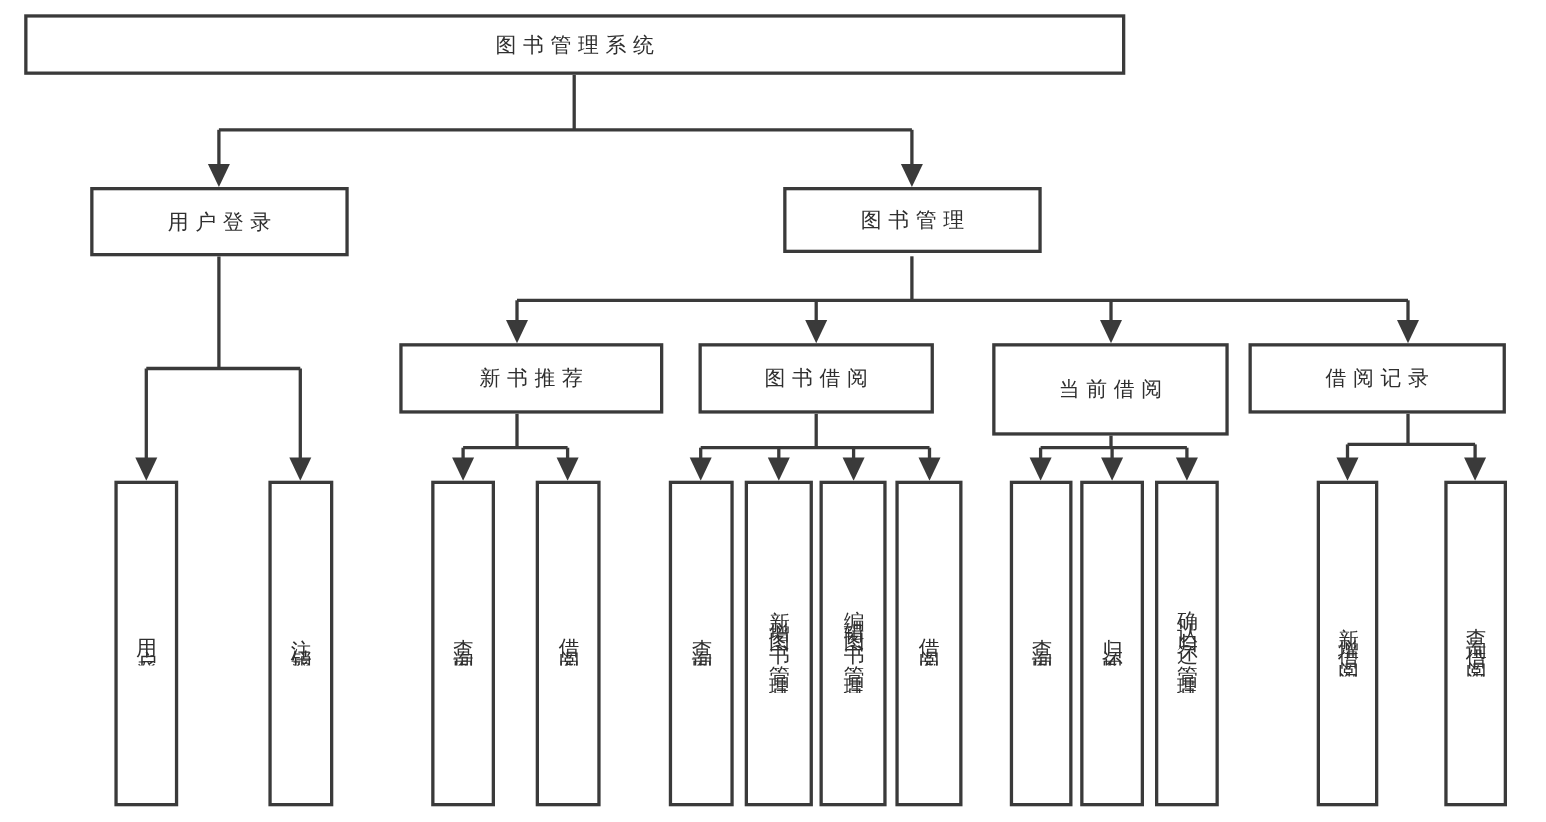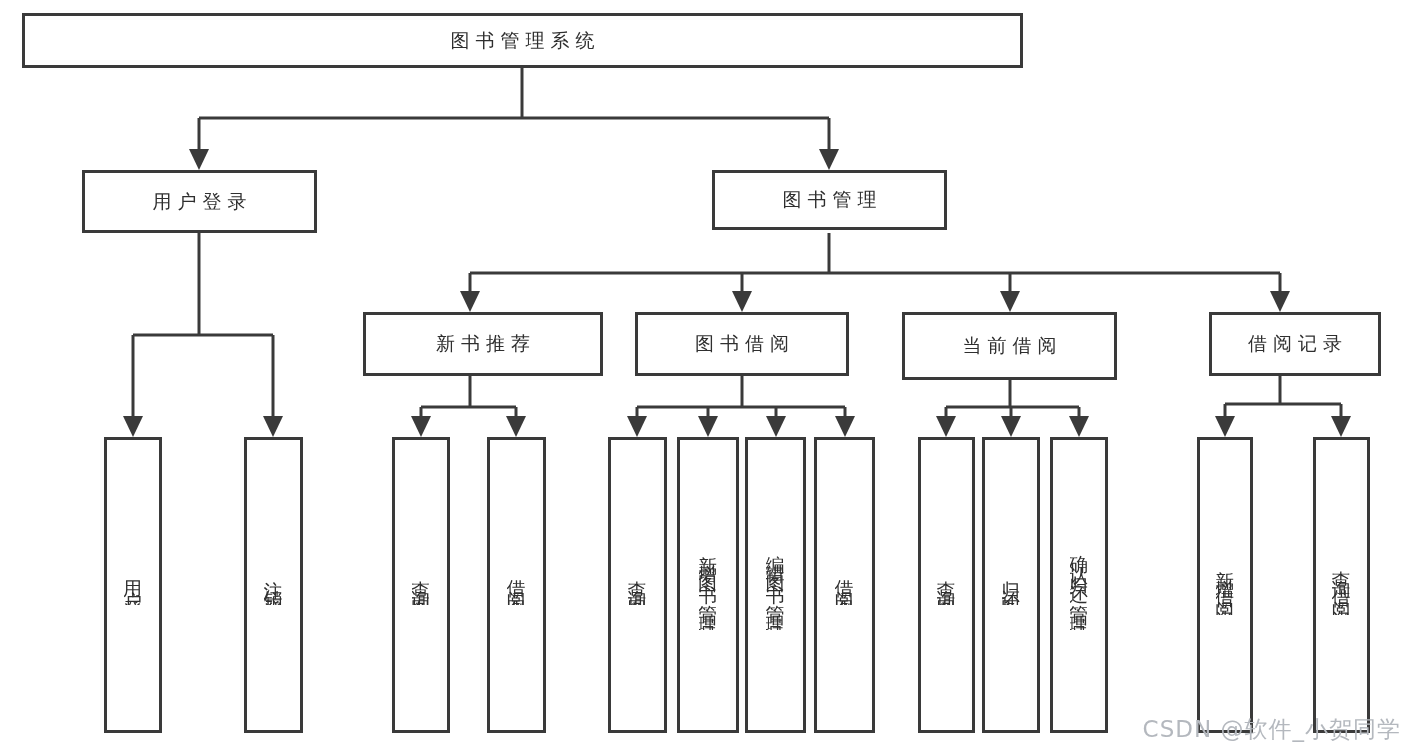--- a/index.html
+++ b/index.html
@@ -110,24 +110,24 @@
       </div>
       <div class="node v" style="left: 244px; top: 437px; width: 59px; height: 296px;">
         <span>注销登录</span>
       </div>
       <div class="node h" style="left: 363px; top: 312px; width: 240px; height: 64px;">
         <span>新书推荐</span>
       </div>
       <div class="node h" style="left: 635px; top: 312px; width: 214px; height: 64px;">
         <span>图书借阅</span>
       </div>
-      <div class="node h" style="left: 902px; top: 312px; width: 215px; height: 68px;">
+      <div class="node h" style="left: 902px; top: 312px; width: 215px; height: 84px;">
         <span>当前借阅</span>
       </div>
-      <div class="node h" style="left: 1209px; top: 312px; width: 172px; height: 64px;">
+      <div class="node h" style="left: 1135px; top: 312px; width: 234px; height: 64px;">
         <span>借阅记录</span>
       </div>
       <div class="node v" style="left: 392px; top: 437px; width: 58px; height: 296px;">
         <span>查询图书</span>
       </div>
       <div class="node v" style="left: 487px; top: 437px; width: 59px; height: 296px;">
         <span>借阅图书</span>
       </div>
       <div class="node v" style="left: 608px; top: 437px; width: 59px; height: 296px;">
         <span>查询图书</span>
@@ -150,14 +150,13 @@
       <div class="node v" style="left: 1050px; top: 437px; width: 58px; height: 296px;">
         <span>确认归还（管理员）</span>
       </div>
       <div class="node v" style="left: 1197px; top: 437px; width: 56px; height: 296px;">
         <span>新增借阅记录</span>
       </div>
       <div class="node v" style="left: 1313px; top: 437px; width: 57px; height: 296px;">
         <span>查询借阅记录</span>
       </div>
     </div>
-  <div class="watermark" style="color: rgb(180, 184, 190);">CSDN @软件_小贺同学</div>
 </div>
 
 </body></html>

